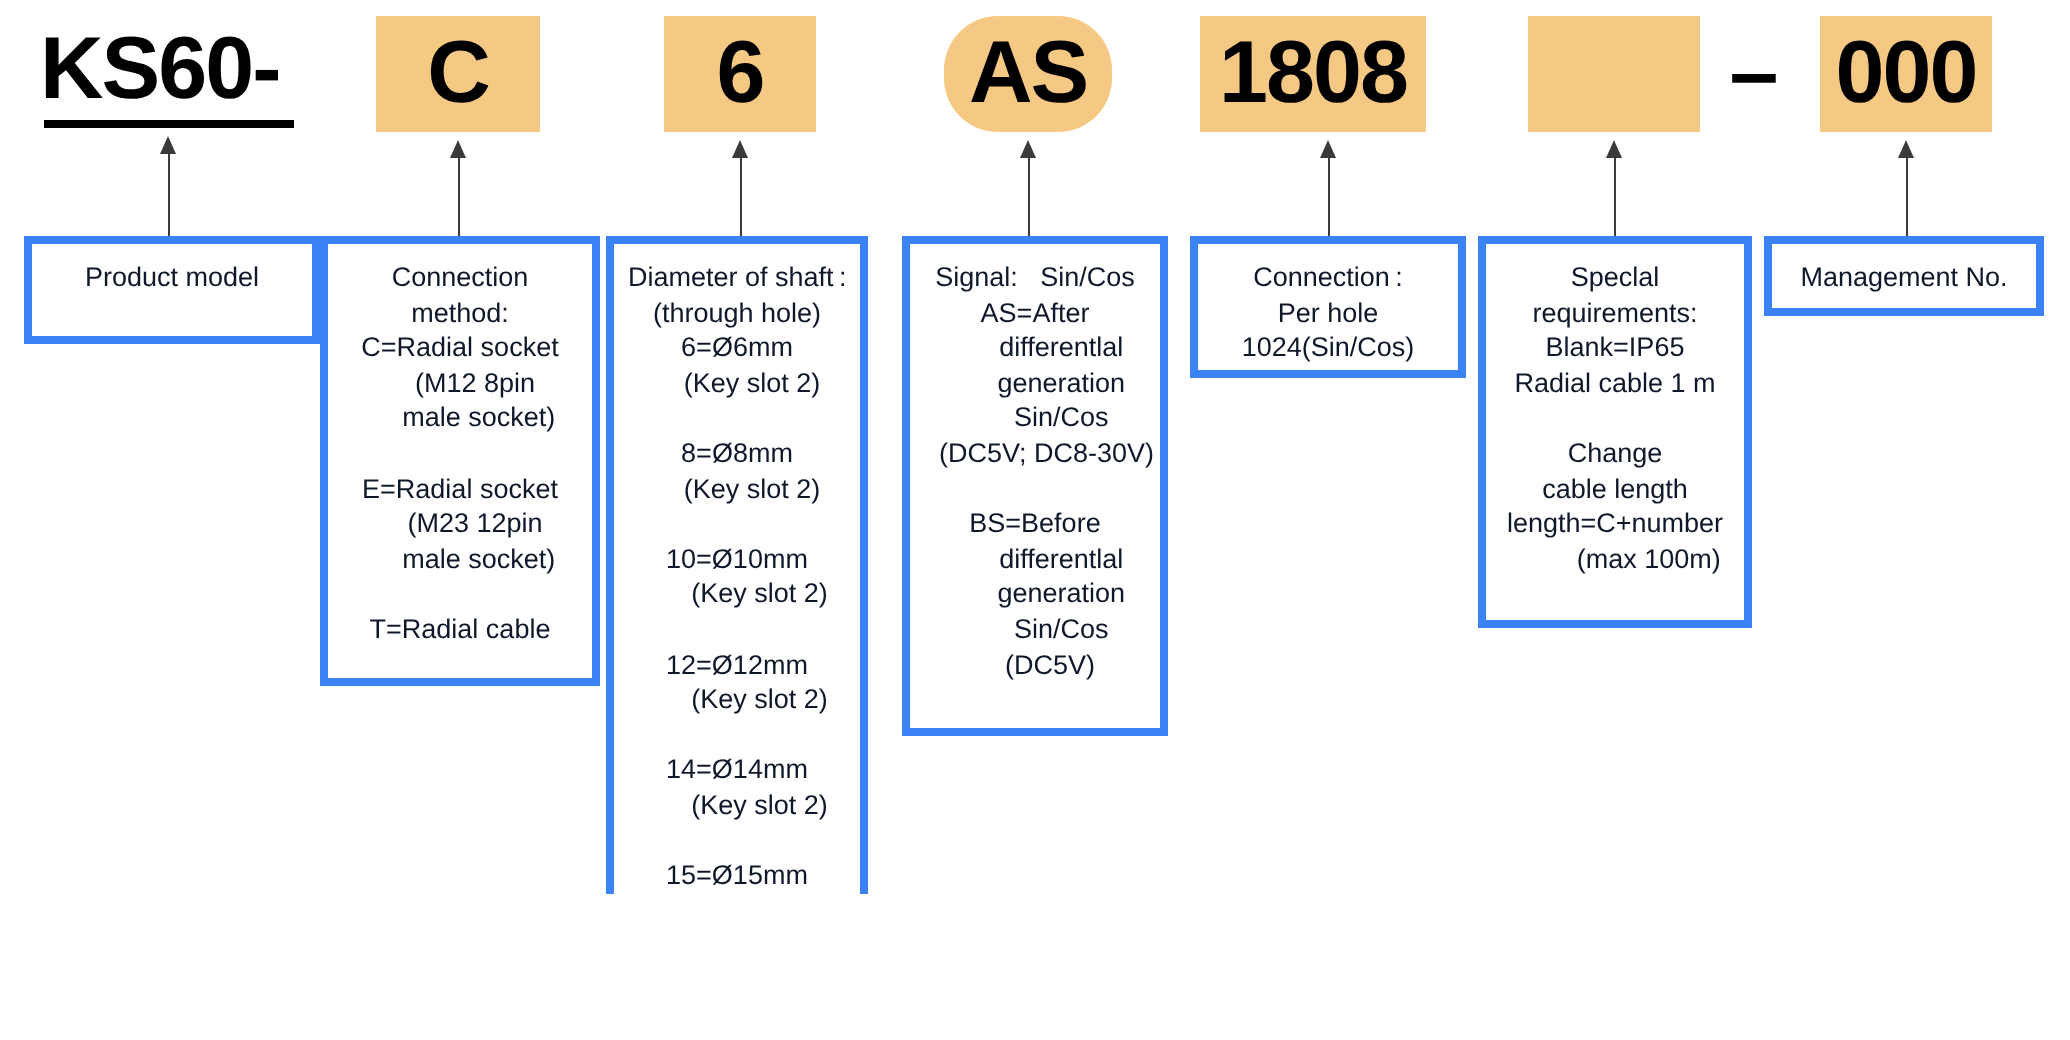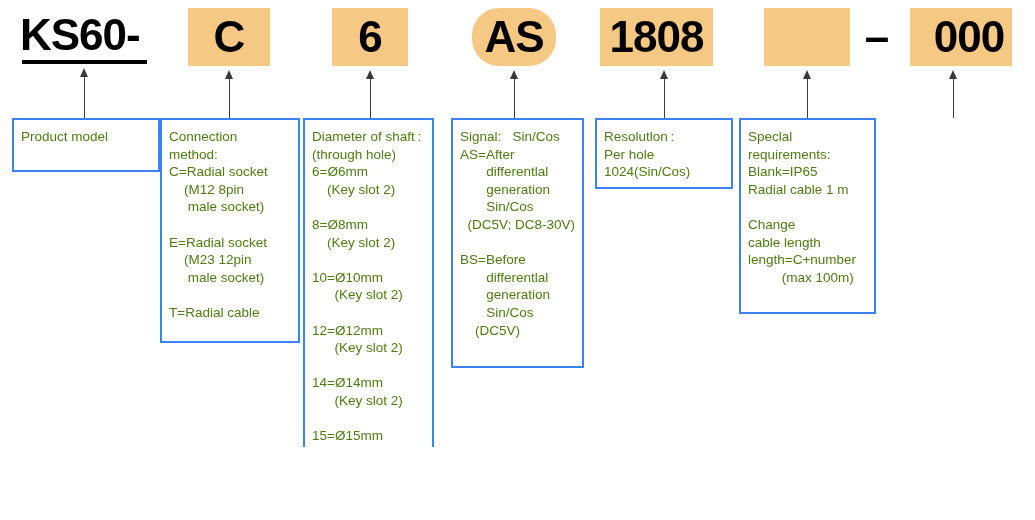--- a/index.html
+++ b/index.html
@@ -7,20 +7,21 @@
     padding: 0;
     background: #ffffff;
   }
   #canvas {
     position: relative;
     width: 1035px;
     height: 447px;
     background: #ffffff;
     font-family: "Liberation Sans", sans-serif;
     overflow: hidden;
+    text-align: center;
   }
 
   
   .code-token {
     position: absolute;
     font-weight: bold;
     font-size: 44px;
     line-height: 1;
     color: #000000;
     display: flex;
@@ -61,27 +62,27 @@
     width: 0;
     height: 0;
     border-left: 4px solid transparent;
     border-right: 4px solid transparent;
     border-bottom: 9px solid #3a3a3a;
   }
 
   
   .desc-box {
     position: absolute;
-    border: 2px solid #3b82f6;
+    border: 4px solid #3b82f6;
     background: #ffffff;
     box-sizing: border-box;
     padding: 8px 7px 6px 7px;
     font-size: 13.5px;
     line-height: 17.6px;
-    color: #4d7c0f;
+    color: #0f172a;
     white-space: pre;
     overflow: hidden;
   }
   .desc-box .line { display: block; }
   .blankline { display: block; height: 17.6px; }
 </style>
 </head>
 <body>
 
 <div id="canvas">
@@ -94,21 +95,21 @@
   <div class="code-token swatch" style="left:332px; top:8px; width:76px; height:58px;">6</div>
 
   <div class="code-token swatch" style="left:472px; top:8px; width:84px; height:58px;border-radius:27px;">AS</div>
 
   <div class="code-token swatch" style="left:600px; top:8px; width:113px; height:58px;">1808</div>
 
   <div class="code-token swatch" style="left:764px; top:8px; width:86px; height:58px;"></div>
 
   <div class="dash-token" style="left:858px; top:8px; width:38px; height:58px;">–</div>
 
-  <div class="code-token swatch" style="left:910px; top:8px; width:86px; height:58px;padding-left:16px;">000</div>
+  <div class="code-token swatch" style="left:910px; top:8px; width:86px; height:58px;">000</div>
 
   <div class="arrowhead" style="left:80px; top:68px;"></div>
   <div class="leader" style="left:84px; top:77px; height:41px;"></div>
 
   <div class="arrowhead" style="left:225px; top:70px;"></div>
   <div class="leader" style="left:229px; top:79px; height:39px;"></div>
 
   <div class="arrowhead" style="left:366px; top:70px;"></div>
   <div class="leader" style="left:370px; top:79px; height:39px;"></div>
 
@@ -125,18 +126,19 @@
   <div class="leader" style="left:953px; top:79px; height:39px;"></div>
 
   <div class="desc-box" style="left:12px; top:118px; width:148px; height:54px;"><span class="line">Product model</span></div>
 
   <div class="desc-box" style="left:160px; top:118px; width:140px; height:225px;"><span class="line">Connection</span><span class="line">method:</span><span class="line">C=Radial socket</span><span class="line">    (M12 8pin</span><span class="line">     male socket)</span><span class="blankline"></span><span class="line">E=Radial socket</span><span class="line">    (M23 12pin</span><span class="line">     male socket)</span><span class="blankline"></span><span class="line">T=Radial cable</span></div>
 
   <div class="desc-box" style="left:303px; top:118px; width:131px; height:388px;"><span class="line">Diameter of shaft :</span><span class="line">(through hole)</span><span class="line">6=Ø6mm</span><span class="line">    (Key slot 2)</span><span class="blankline"></span><span class="line">8=Ø8mm</span><span class="line">    (Key slot 2)</span><span class="blankline"></span><span class="line">10=Ø10mm</span><span class="line">      (Key slot 2)</span><span class="blankline"></span><span class="line">12=Ø12mm</span><span class="line">      (Key slot 2)</span><span class="blankline"></span><span class="line">14=Ø14mm</span><span class="line">      (Key slot 2)</span><span class="blankline"></span><span class="line">15=Ø15mm</span><span class="line">      (Key slot 2)</span></div>
 
   <div class="desc-box" style="left:451px; top:118px; width:133px; height:250px;"><span class="line">Signal:   Sin/Cos</span><span class="line">AS=After</span><span class="line">       differentlal</span><span class="line">       generation</span><span class="line">       Sin/Cos</span><span class="line">  (DC5V; DC8-30V)</span><span class="blankline"></span><span class="line">BS=Before</span><span class="line">       differentlal</span><span class="line">       generation</span><span class="line">       Sin/Cos</span><span class="line">    (DC5V)</span></div>
 
-  <div class="desc-box" style="left:595px; top:118px; width:138px; height:71px;"><span class="line">Resolutlon :</span><span class="line">Per hole</span><span class="line">1024(Sin/Cos)</span></div>
+  <div class="desc-box" style="left:595px; top:118px; width:138px; height:71px;"><span class="line">Connection :</span><span class="line">Per hole</span><span class="line">1024(Sin/Cos)</span></div>
 
   <div class="desc-box" style="left:739px; top:118px; width:137px; height:196px;"><span class="line">Speclal</span><span class="line">requirements:</span><span class="line">Blank=IP65</span><span class="line">Radial cable 1 m</span><span class="blankline"></span><span class="line">Change</span><span class="line">cable length</span><span class="line">length=C+number</span><span class="line">         (max 100m)</span></div>
 
+  <div class="desc-box" style="left:882px; top:118px; width:140px; height:40px;"><span class="line">Management No.</span></div>
 
 </div>
 
 </body></html>

